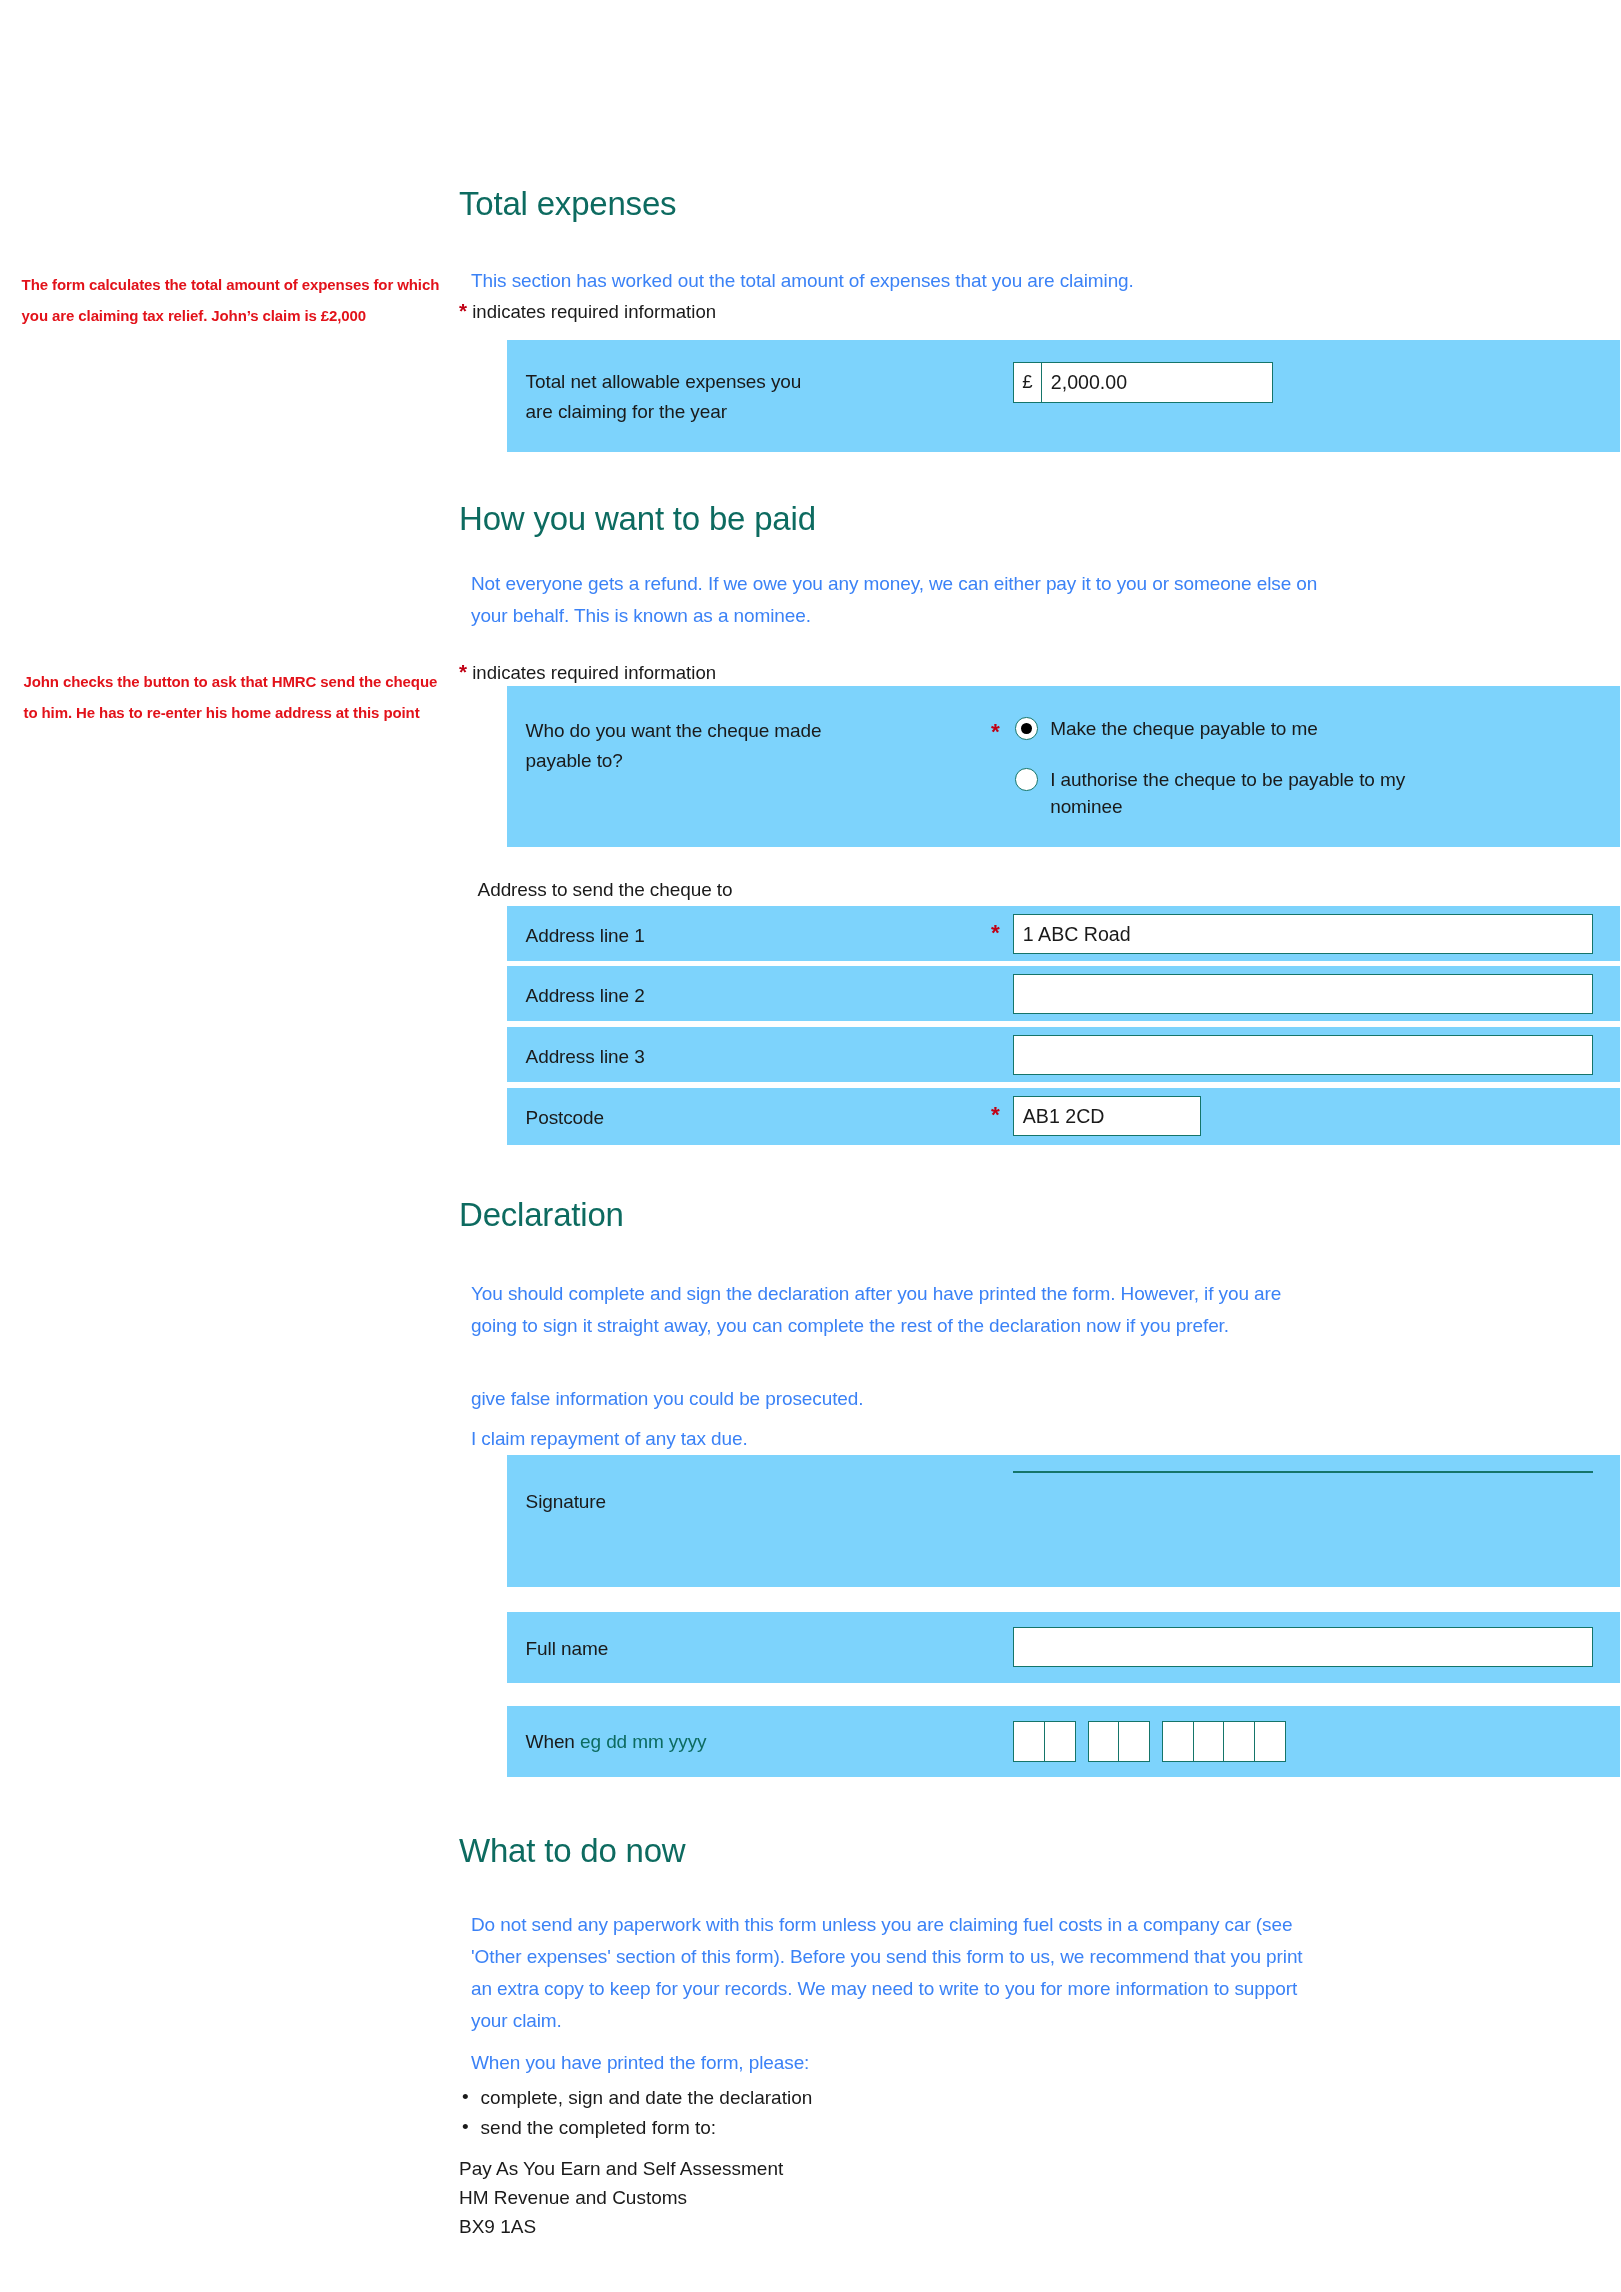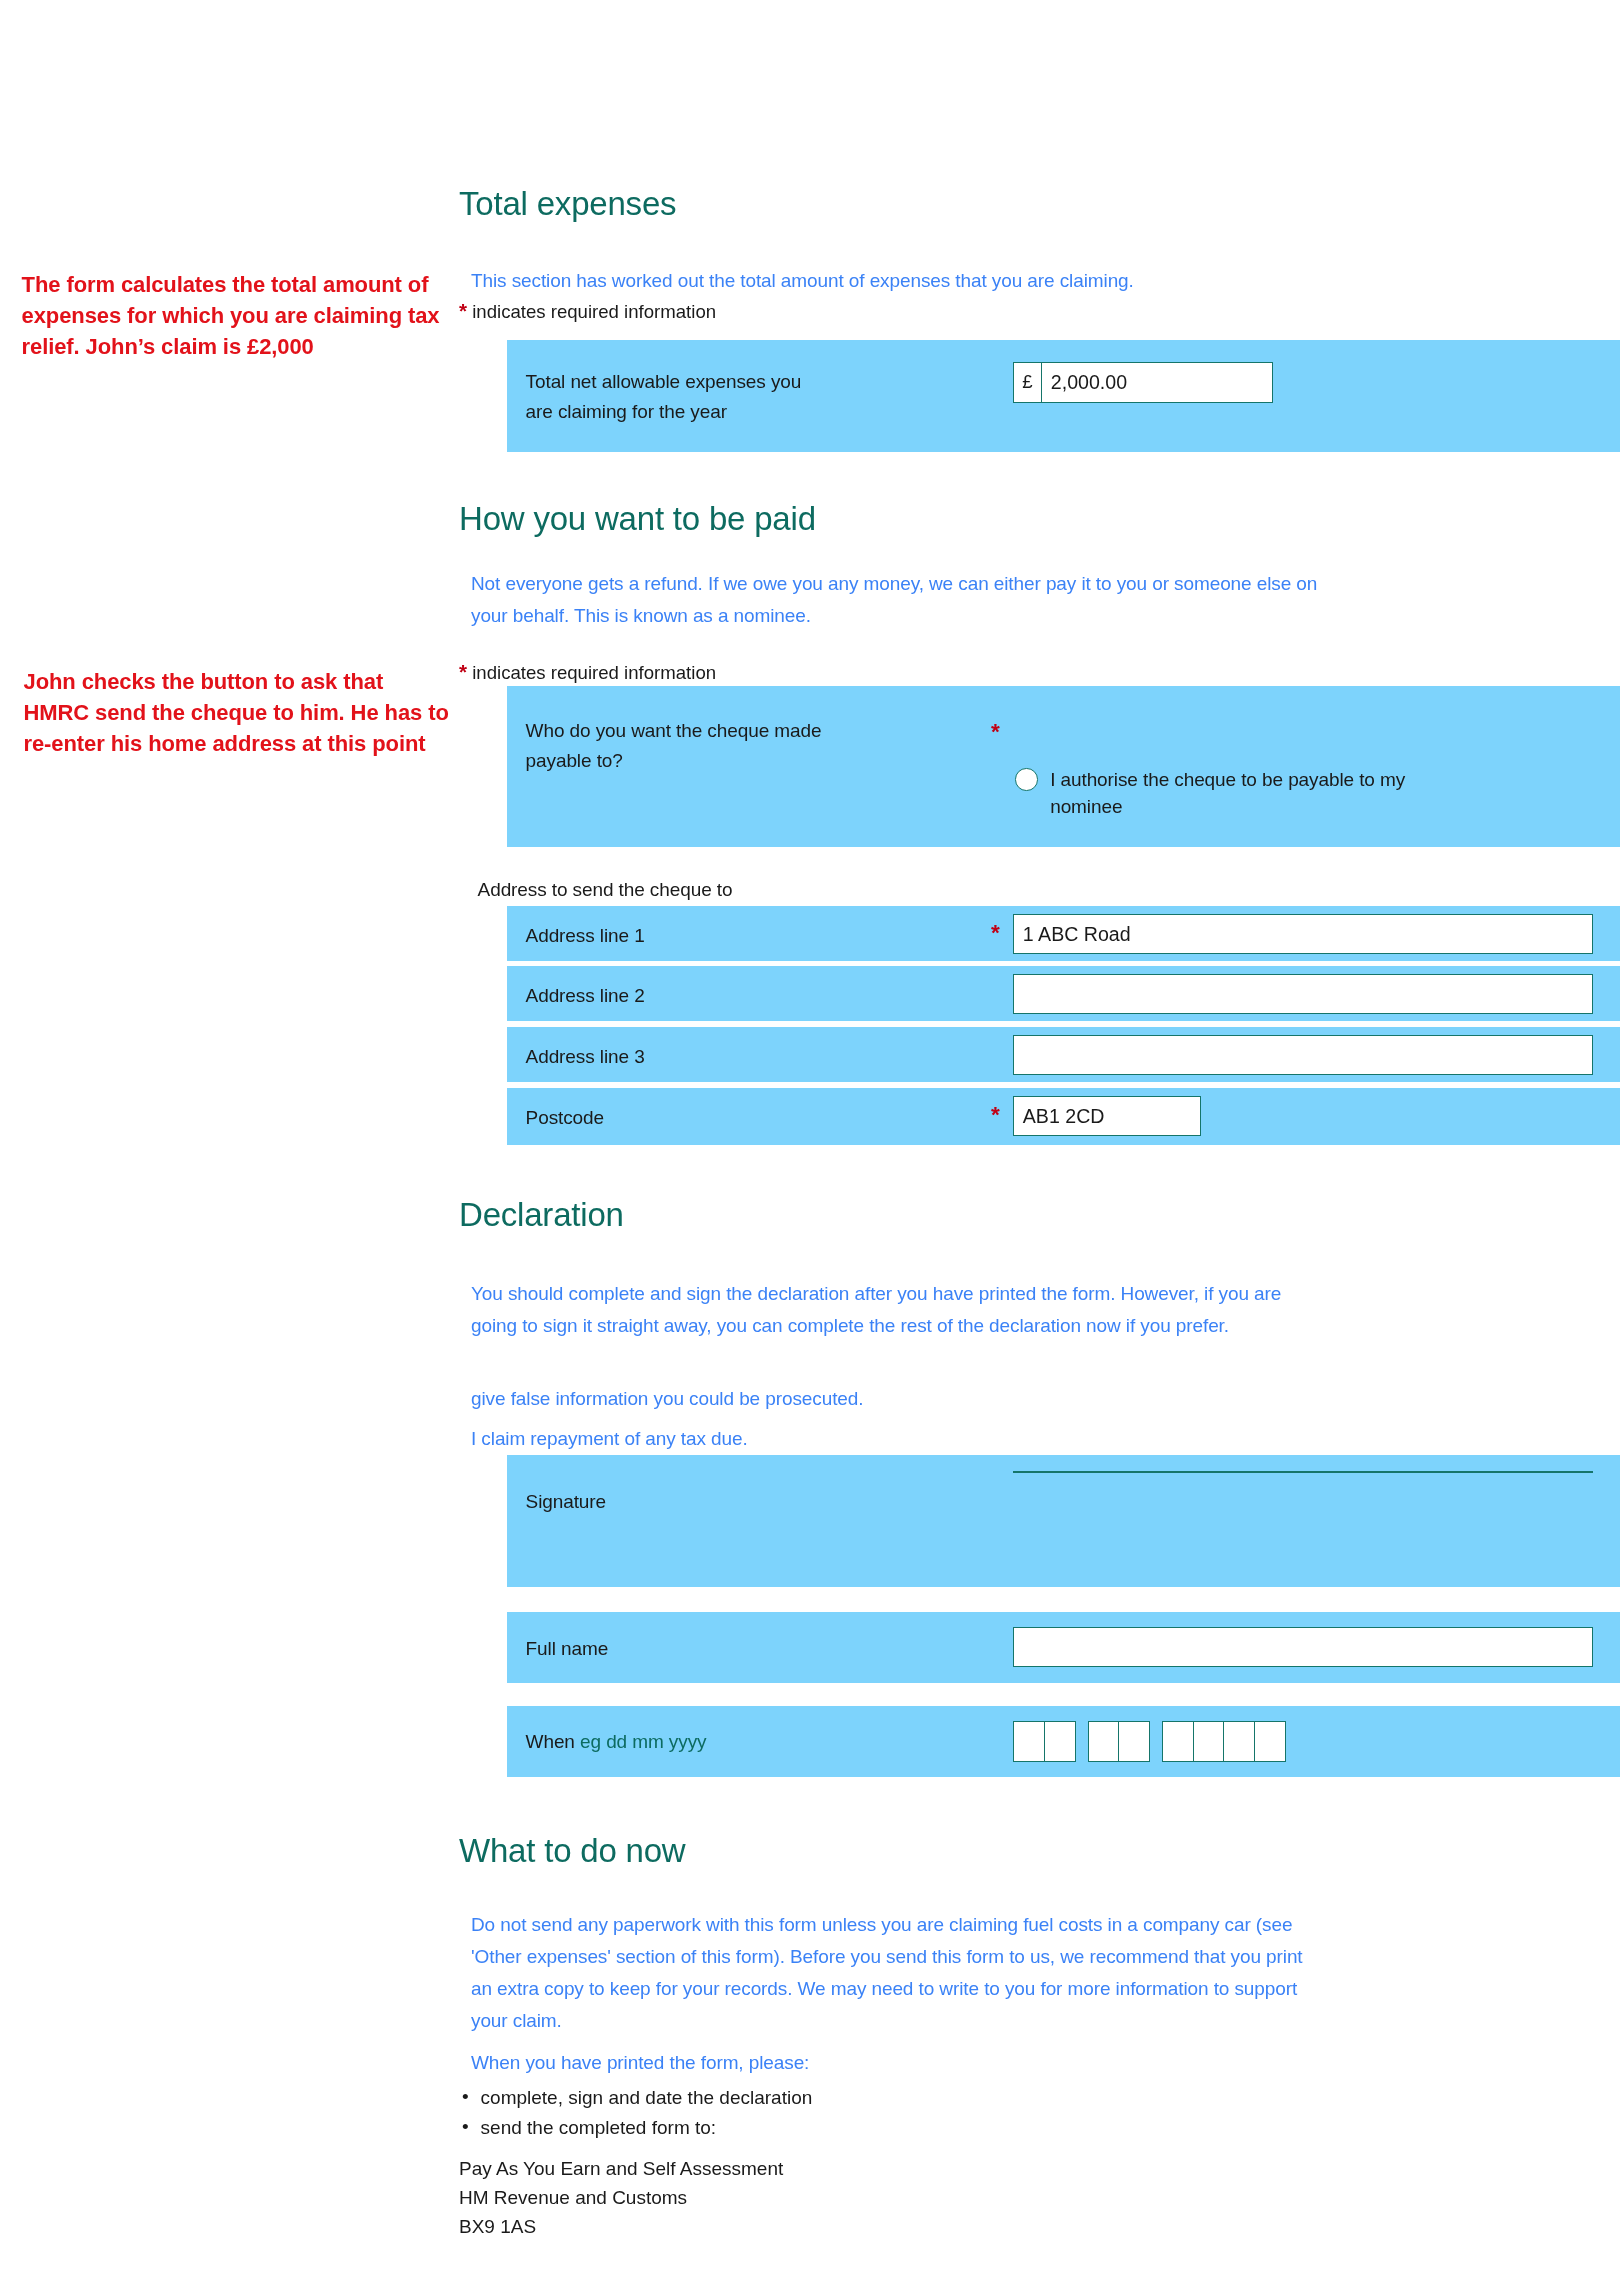--- a/index.html
+++ b/index.html
@@ -11,21 +11,21 @@
     font-family: "Liberation Sans", sans-serif;
     position: relative;
     overflow: hidden;
   }
 
   
   .annot {
     position: absolute;
     color: #e2121a;
     font-weight: bold;
-    font-size: 22px;
+    font-size: 15px;
     line-height: 31px;
     letter-spacing: -0.1px;
     width: 431px;
   }
   #annot-1 { left: 21.6px; top: 269px; }
   #annot-2 { left: 23.5px; top: 666px; }
 
   
   .doc {
     position: absolute;
@@ -253,20 +253,24 @@
   </div>
 
   <div class="panel" id="panel-payee" style="top:686px; height:161px;">
     <div class="row-label" style="left:18.6px; top:30px;">
       <span>Who do you want the cheque made</span><br>
       <span>payable to?</span>
     </div>
 
     <span class="star-mark" style="left:484px; top:35px;">*</span>
 
+    <div class="radio-row" style="left:508px; top:29px; width:549px;">
+      <span class="radio on"></span>
+      <span class="radio-label">Make the cheque payable to me</span>
+    </div>
 
     <div class="radio-row" style="left:508px; top:80px; width:412px;">
       <span class="radio"></span>
       <span class="radio-label">I authorise the cheque to be payable to my nominee</span>
     </div>
   </div>
 
   <div class="row-label abs" style="left:18.6px; top:875px;">Address to send the cheque to</div>
 
   <div class="panel" style="top:906px; height:55px;">

